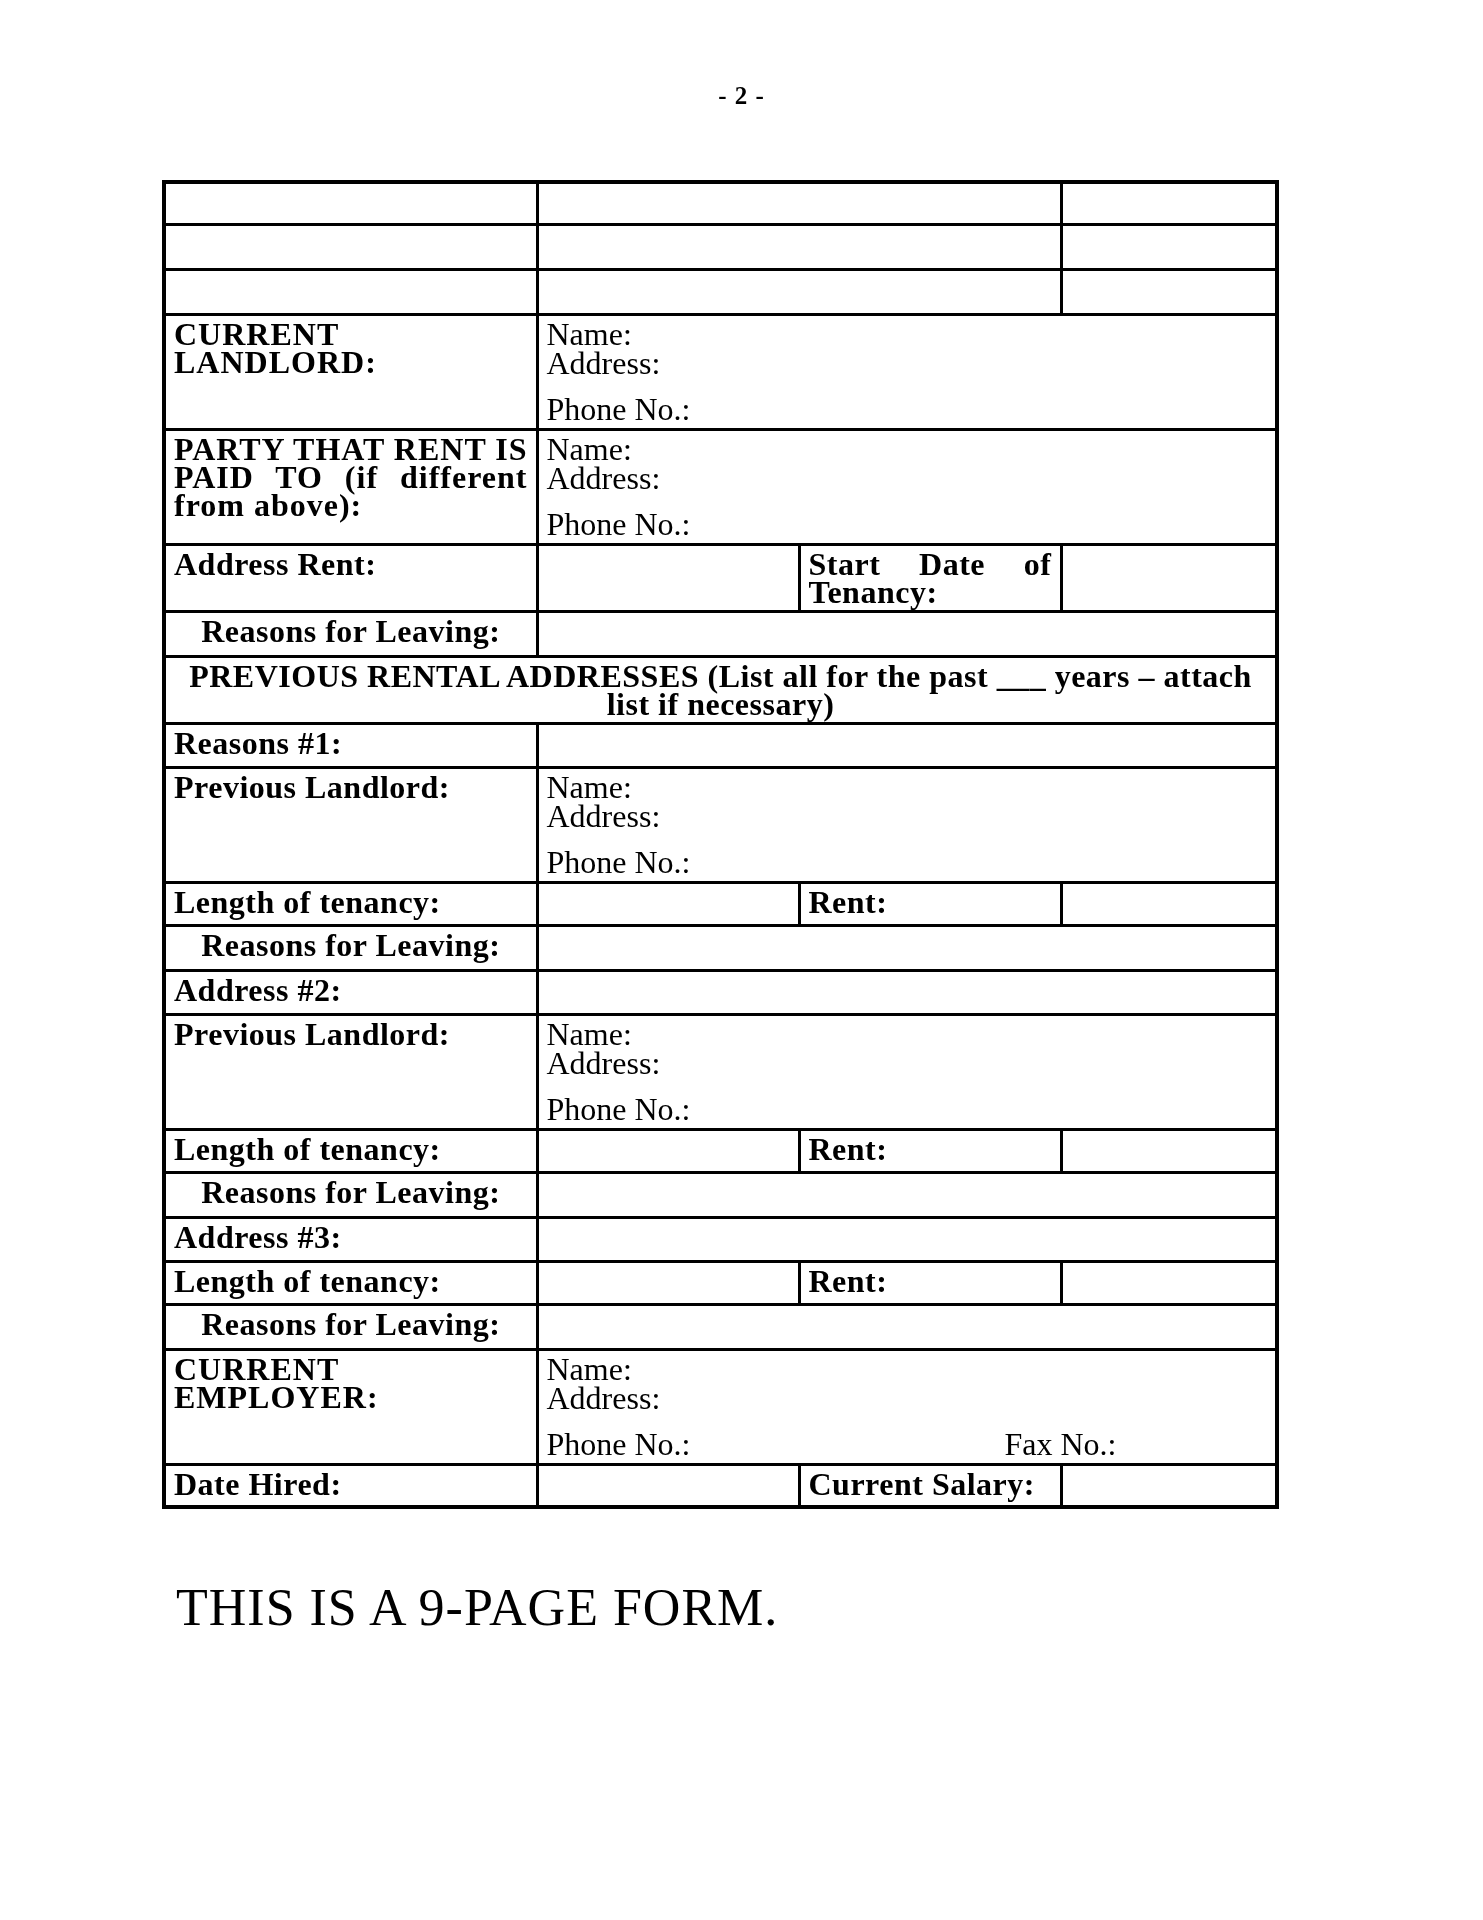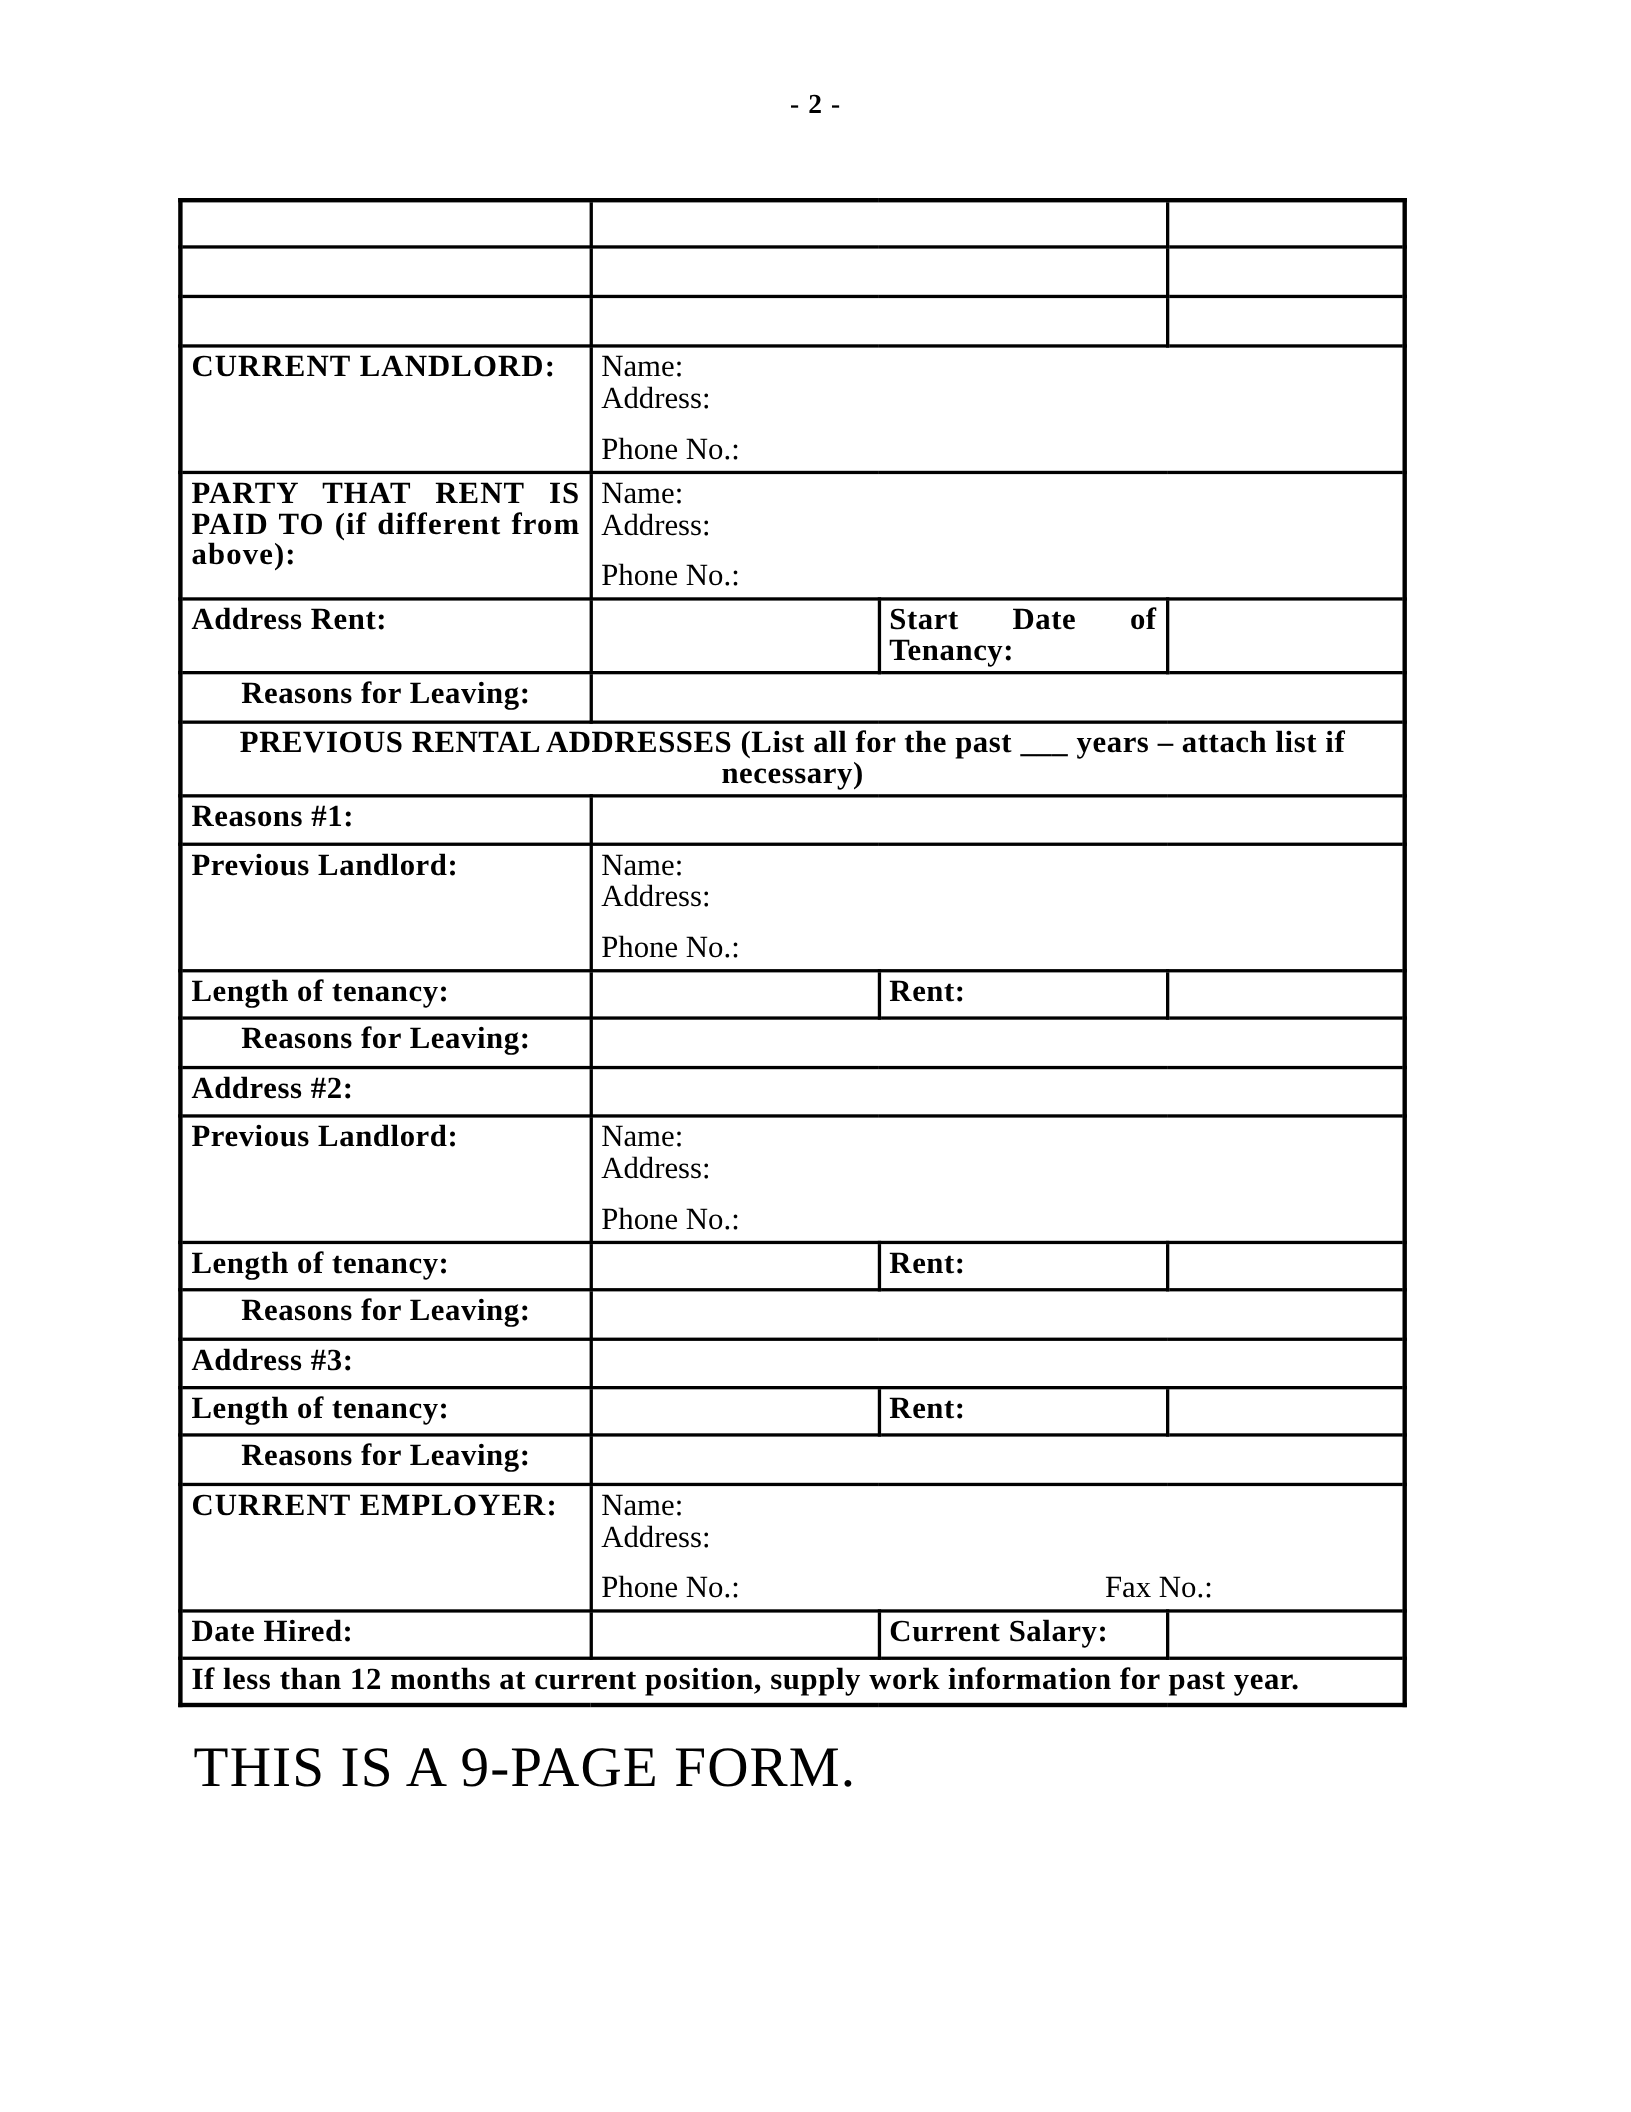--- a/index.html
+++ b/index.html
@@ -32,21 +32,21 @@
     top: 180px;
     width: 1113px;
     table-layout: fixed;
     border-collapse: collapse;
     border: 4px solid #000;
   }
   table.form-table td {
     border: 3px solid #000;
     vertical-align: top;
     padding: 4px 8px;
-    font-size: 28px;
+    font-size: 32px;
     line-height: 28px;
     box-sizing: border-box;
     overflow: hidden;
   }
   
   tr.h42  > td { height: 42px; }
   tr.h45  > td { height: 45px; text-align: center; }
   tr.h44  > td { height: 44px; }
   tr.h43  > td { height: 43px; }
   tr.h47  > td { height: 47px; }
@@ -234,21 +234,18 @@
       </td>
     </tr>
 
     <tr class="h43">
       <td class="b">Date Hired:</td>
       <td></td>
       <td class="b">Current Salary:</td>
       <td></td>
     </tr>
 
-    <tr class="h43">
-      <td colspan="4" class="b">If less than 12 months at current position, supply work information for past year.</td>
-    </tr>
   </tbody>
     </table>
 
   <div class="closing-note">THIS IS A 9-PAGE FORM.</div>
 
 </div>
 
 </body></html>

